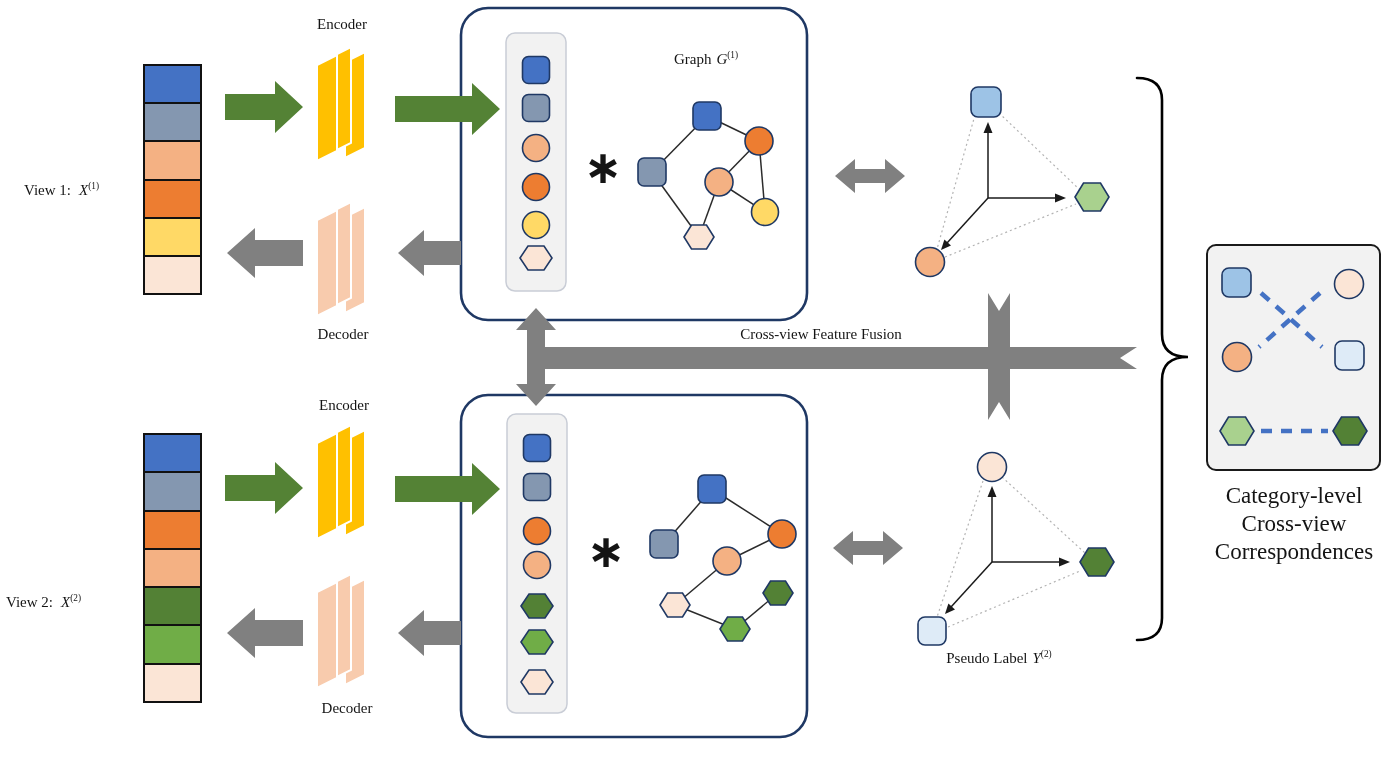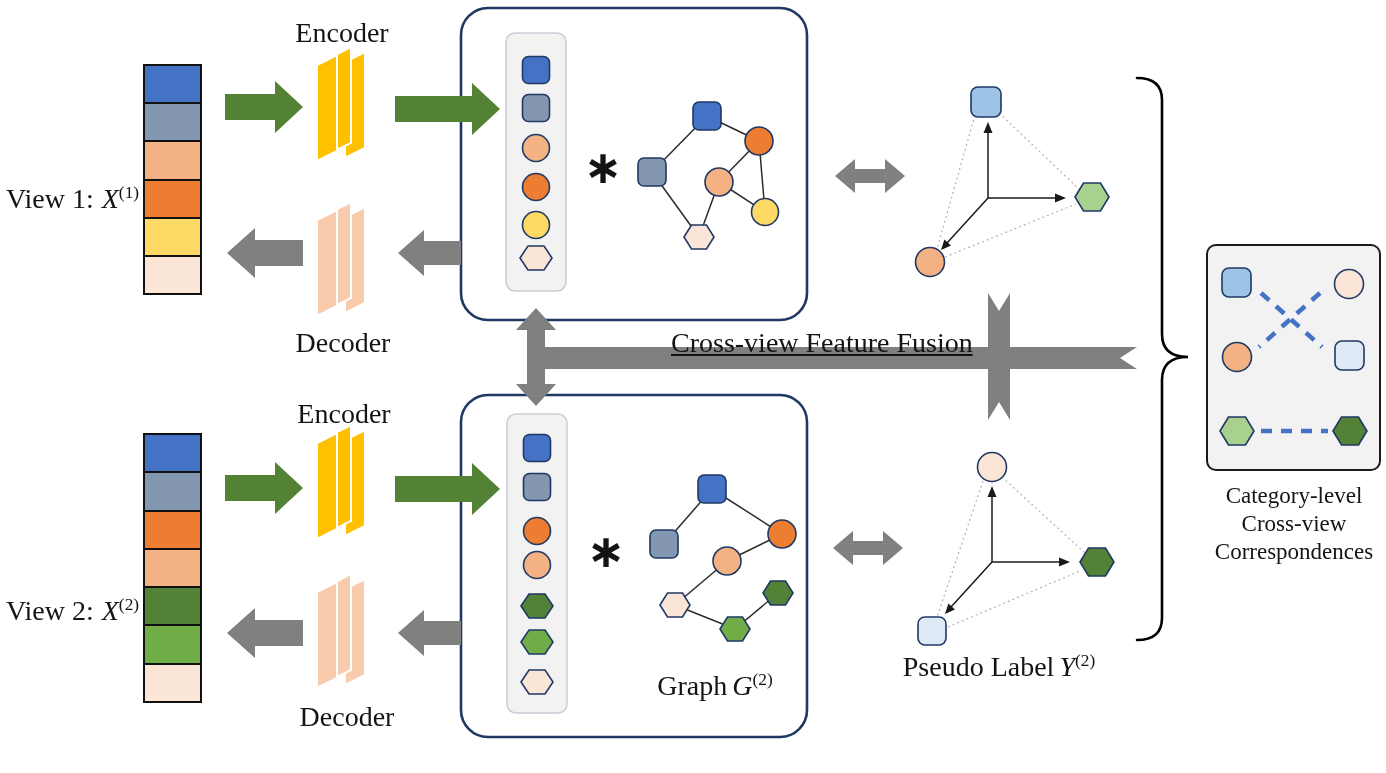--- a/index.html
+++ b/index.html
@@ -1,19 +1,19 @@
 <!DOCTYPE html>
 <html style="--blue: #4472C4; --blue_gray: #8497B0; --orange: #ED7D31; --peach: #F4B183; --yellow: #FFD966; --cream: #FBE5D6; --gold: #FFC000; --decoder_peach: #F8CBAD; --green_dark: #538135; --green: #70AD47; --green_light: #A9D18E; --sky: #9DC3E6; --sky_light: #DEEBF7; --arrow_green: #548235; --arrow_gray: #808080; --navy: #1F3864; --panel_bg: #F2F2F2; --panel_border: #C9CDD6; --dash_blue: #4472C4; --edge: #2B2B2B; --dotted: #B3B3B3; --ink: #141414;"><head>
 <meta charset="utf-8">
 <style>
   html,body{margin:0;padding:0;background:#fff;}
   #canvas{position:relative;width:1386px;height:773px;background:#fff;overflow:hidden;
           font-family:"Liberation Serif", serif;color:#141414;}
   #diagram-svg{position:absolute;left:0;top:0;}
-  .txt{position:absolute;font-size:28px;line-height:1.25;white-space:nowrap;}
+  .txt{position:absolute;font-size:15px;line-height:1.25;white-space:nowrap;}
   .ctr{text-align:center;}
   .mvar{font-style:italic;margin-left:8px;}
   .mvar2{font-style:italic;margin-left:5px;}
   sup{font-size:0.62em;}
   .star{position:absolute;font-family:"DejaVu Sans",sans-serif;font-weight:bold;
         font-size:46px;line-height:1;text-align:center;}
   .stack{position:absolute;width:59px;display:flex;flex-direction:column;
          border:2.4px solid #111;box-sizing:border-box;}
   .stack .cell{flex:1;}
   .stack .cell + .cell{border-top:2.2px solid #111;}
@@ -213,44 +213,44 @@
 <div class="stack" style="left:143px;top:433px;height:270px;">
   <div class="cell c-blue"></div>
   <div class="cell c-blue_gray"></div>
   <div class="cell c-orange"></div>
   <div class="cell c-peach"></div>
   <div class="cell c-green_dark"></div>
   <div class="cell c-green"></div>
   <div class="cell c-cream"></div>
 </div>
 
-<div class="txt" style="left:6px;top:181px;">
+<div class="txt" style="left:24px;top:181px;">
   <span>View 1:</span><i class="mvar">X</i><sup>(1)</sup>
 </div>
 <div class="txt" style="left:6px;top:553px;margin-top:40px;">
   <span>View 2:</span><i class="mvar">X</i><sup>(2)</sup>
 </div>
 
 <div class="txt ctr" style="left:291px;top:15px;width:102px;">Encoder</div>
 <div class="txt ctr" style="left:291px;top:325px;width:104px;">Decoder</div>
 <div class="txt ctr" style="left:293px;top:396px;width:102px;">Encoder</div>
 <div class="txt ctr" style="left:295px;top:699px;width:104px;">Decoder</div>
 
-<div class="txt ctr" style="left:631px;top:668px;width:168px;">
-  <span>Graph</span><i class="mvar2">G</i><sup>(2)</sup>
+<div class="txt ctr" style="left:622px;top:50px;width:168px;">
+  <span>Graph</span><i class="mvar2">G</i><sup>(1)</sup>
 </div>
 
 <div class="star" style="left:576px;top:144px;width:54px;">∗</div>
 <div class="star" style="left:579px;top:528px;width:54px;">∗</div>
 
 <div class="txt ctr" style="left:894px;top:649px;width:210px;">
   <span>Pseudo Label</span><i class="mvar2">Y</i><sup>(2)</sup>
 </div>
 
-<div class="txt ctr" style="left:671px;top:325px;width:300px;text-decoration:underline;">Cross-view Feature Fusion</div>
+<div class="txt ctr" style="left:671px;top:325px;width:300px;">Cross-view Feature Fusion</div>
 
 <div style="position:absolute;left:1199px;top:482px;width:190px;">
   <div class="caption-line">Category-level</div>
   <div class="caption-line">Cross-view</div>
   <div class="caption-line">Correspondences</div>
 </div>
 
 </div>
 
 </body></html>

